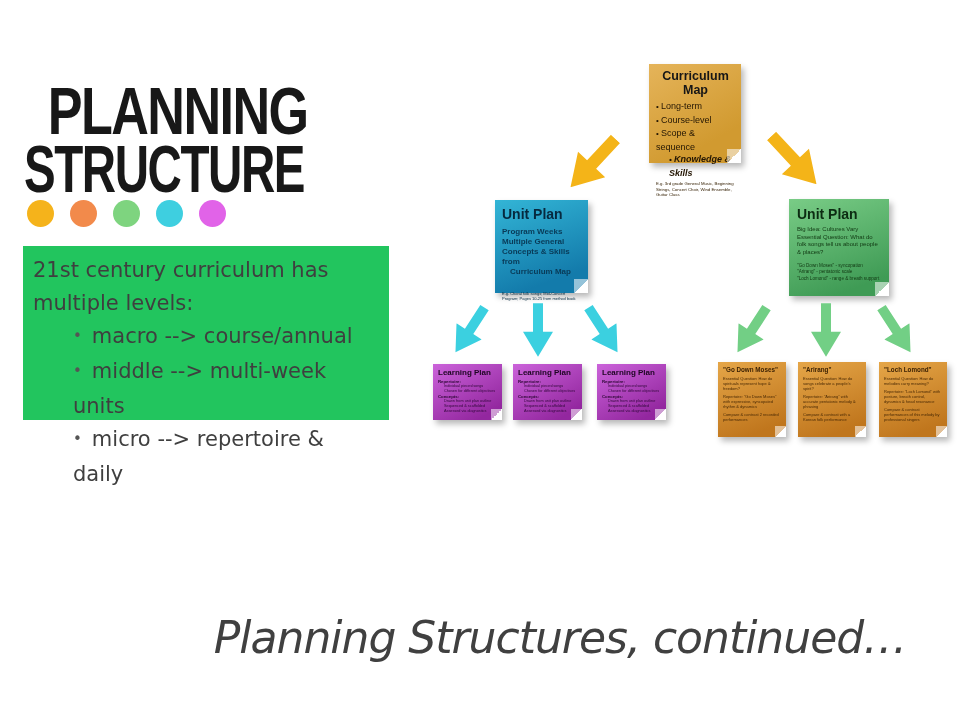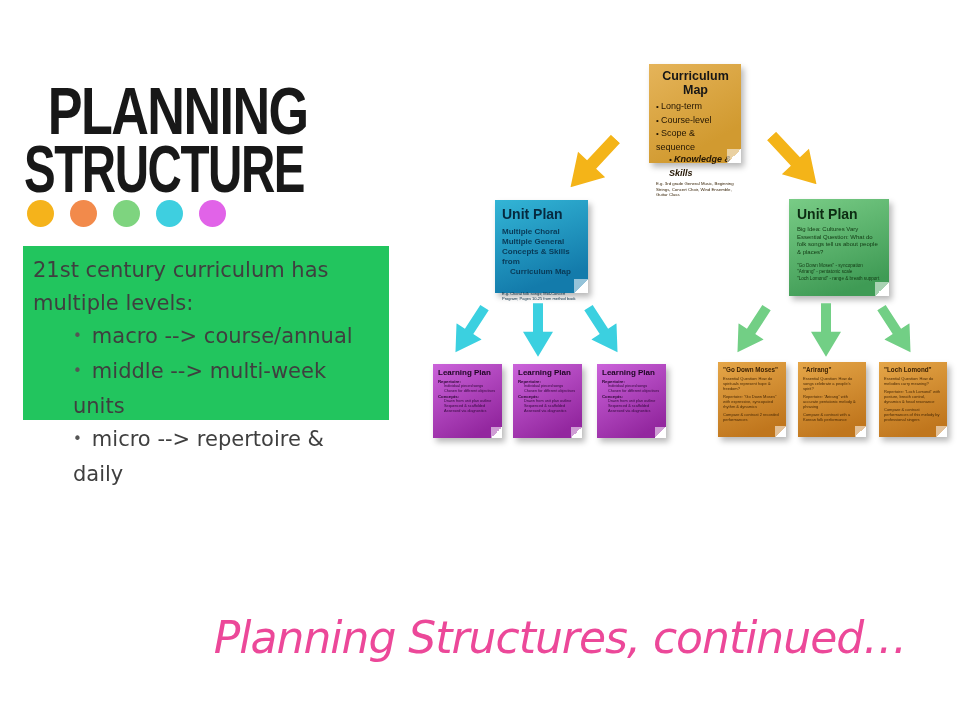--- a/index.html
+++ b/index.html
@@ -46,21 +46,21 @@
   .uplan-l .fineprint{margin-top:14px;font-size:4px;line-height:1.35;color:#04293f;}
 
   
   .uplan-r{left:789px;top:199px;width:100px;height:97px;padding:7px 6px 3px 8px;
            background:linear-gradient(160deg,#79cc86,#3f9b55 85%);}
   .uplan-r .n-title{font-size:14px;color:#0c2c12;margin-bottom:4px;}
   .uplan-r .gp{font-size:6px;line-height:7.5px;color:#123a14;}
   .uplan-r .songs{margin-top:7px;font-size:4.6px;line-height:6.3px;}
 
   
-  .lplan{top:364px;width:69px;height:74px;padding:4px 4px 2px 5px;
+  .lplan{top:364px;width:69px;height:56px;padding:4px 4px 2px 5px;
          background:linear-gradient(150deg,#cb63da,#93279f 85%);}
   .lp0{left:433px;} .lp1{left:513px;} .lp2{left:597px;}
   .lplan .n-title{font-size:8px;color:#1d0522;margin-bottom:2px;}
   .lplan .lbl{font-size:4.3px;font-weight:bold;color:#2b0733;line-height:5.4px;}
   .lplan .itm{font-size:3.8px;line-height:4.8px;color:#33093c;padding-left:6px;}
   .lplan .fold{width:11px;height:11px;}
 
   
   .snote{top:362px;width:68px;height:75px;padding:4px 4px 2px 5px;
          background:linear-gradient(160deg,#e5a648,#c0761d 85%);}
@@ -80,21 +80,21 @@
   .ac1{left:455px;top:302px;transform:rotate(33deg);}
   .ac2{left:523px;top:302px;}
   .ac3{left:588px;top:302px;transform:rotate(-33deg);}
   .ag1{left:737px;top:302px;transform:rotate(33deg);}
   .ag2{left:811px;top:302px;}
   .ag3{left:881px;top:302px;transform:rotate(-33deg);}
 
   
   .caption{position:absolute;left:160px;top:612px;width:800px;text-align:center;
            font-family:"DejaVu Sans",sans-serif;font-style:italic;font-size:44px;
-           letter-spacing:-1px;color:#ec4899;white-space:nowrap;}
+           letter-spacing:-1px;color:#404040;white-space:nowrap;}
 </style>
 </head>
 <body>
 
 <div class="slide">
 
   <div class="logo">
     <div class="logo-line logo-l1">PLANNING</div>
     <div class="logo-line logo-l2">STRUCTURE</div>
   </div>
@@ -133,21 +133,21 @@
       </svg>
   </div>
   <div class="arrow a-yellow ay2">
     <svg width="38" height="66" viewBox="0 0 36 64">
         <path d="M12 0 H24 V34 H36 L18 64 L0 34 H12 Z"></path>
       </svg>
   </div>
 
   <div class="note uplan-l">
     <div class="n-title">Unit Plan</div>
-    <div class="uline">Multiple Choral</div>
+    <div class="uline">Program Weeks</div>
     <div class="uline">Multiple General</div>
     <div class="uline">Concepts &amp; Skills from</div>
     <div class="uline ind">Curriculum Map</div>
     <div class="fineprint">E.g. Choral folk songs; Mid-Concert Program; Pages 10-25 from method book</div>
     <div class="fold"></div>
   </div>
 
   <div class="note uplan-r">
     <div class="n-title">Unit Plan</div>
     <div class="gp">Big Idea: Cultures Vary</div>

